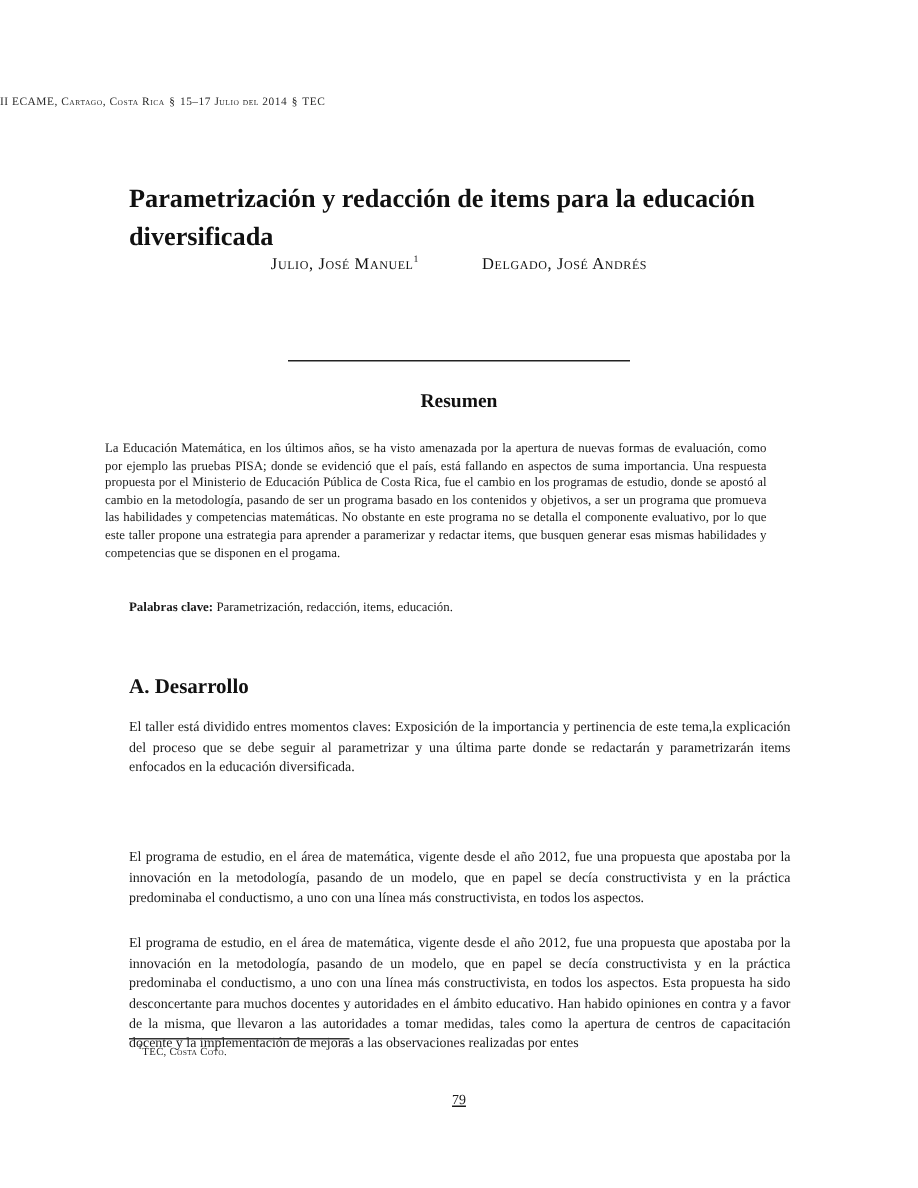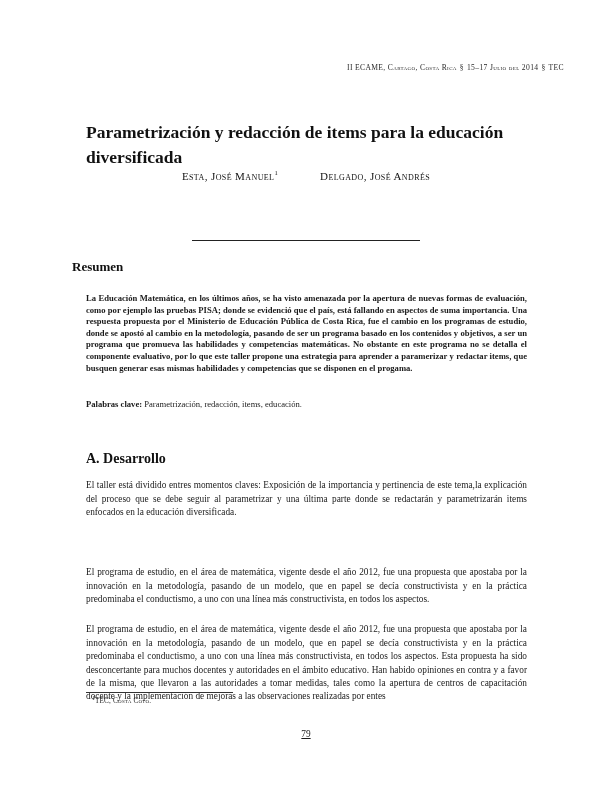--- a/index.html
+++ b/index.html
@@ -21,21 +21,21 @@
     height: 792px;
     box-sizing: border-box;
   }
 
   
   .running-head {
     position: absolute;
     top: 63px;
     left: 0;
     width: 564px;
-    text-align: right;
+    text-align: left;
     font-size: 7.6px;
     letter-spacing: 0.35px;
     color: #2a2a2a;
     font-variant: small-caps;
     white-space: nowrap;
   }
   .running-head .sec {
     font-variant: small-caps;
   }
   .running-head .sep {
@@ -96,40 +96,40 @@
     top: 240px;
     left: 192px;
     width: 228px;
     height: 0;
     border-top: 0.9px solid #222;
   }
 
   .resumen-heading {
     position: absolute;
     top: 259px;
-    left: 72px;
-    width: 440px;
+    left: 86px;
+    width: 440px;
+    text-align: center;
     font-size: 13px;
     font-weight: bold;
     color: #111;
   }
 
   
   .abstract-body {
     position: absolute;
     top: 293px;
-    left: 86px;
+    left: 70px;
     width: 441px;
     font-size: 8.6px;
     line-height: 11.6px;
     text-align: justify;
     text-justify: inter-word;
     color: #1a1a1a;
     hyphens: manual;
-    font-weight: bold;
   }
 
   .keywords {
     position: absolute;
     top: 399px;
     left: 86px;
     width: 441px;
     font-size: 8.6px;
     line-height: 11.6px;
     color: #1a1a1a;
@@ -221,21 +221,21 @@
 
 <div class="page">
 
   <div class="running-head">
     <span class="sec">II ECAME, Cartago, Costa Rica</span><span class="sep">§</span><span class="sec">15–17 Julio del 2014</span><span class="sep">§</span><span class="sec">TEC</span>
   </div>
 
   <h1 class="title">Parametrización y redacción de items para la educación diversificada</h1>
 
   <div class="authors">
-    <span class="author"><span>Esta, José Manuel</span><sup>1</sup></span><span class="author"><span>Delgado, José Andrés</span></span>
+    <span class="author"><span>Julio, José Manuel</span><sup>1</sup></span><span class="author"><span>Delgado, José Andrés</span></span>
   </div>
 
 
   <div class="abstract-rule"></div>
 
   <div class="resumen-heading">Resumen</div>
   <div class="abstract-body">La Educación Matemática, en los últimos años, se ha visto amenazada por la apertura de nuevas formas de evaluación, como por ejemplo las pruebas PISA; donde se evidenció que el país, está fallando en aspectos de suma importancia. Una respuesta propuesta por el Ministerio de Educación Pública de Costa Rica, fue el cambio en los programas de estudio, donde se apostó al cambio en la metodología, pasando de ser un programa basado en los contenidos y objetivos, a ser un programa que promueva las habilidades y competencias matemáticas. No obstante en este programa no se detalla el componente evaluativo, por lo que este taller propone una estrategia para aprender a paramerizar y redactar items, que busquen generar esas mismas habilidades y competencias que se disponen en el progama.</div>
 
   <div class="keywords">
     <b>Palabras clave:</b>

